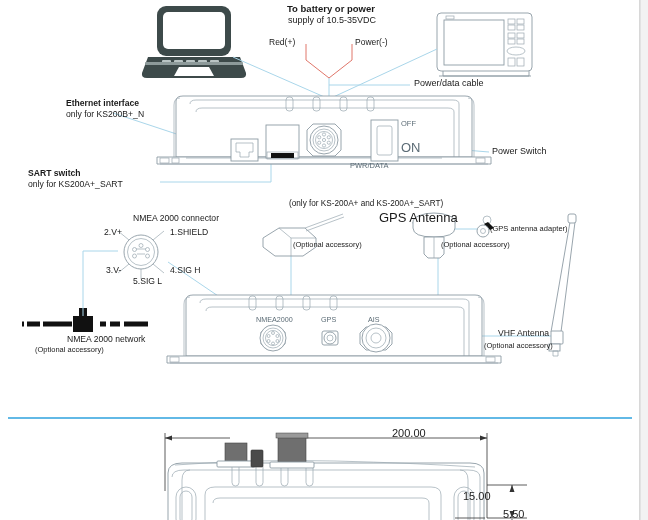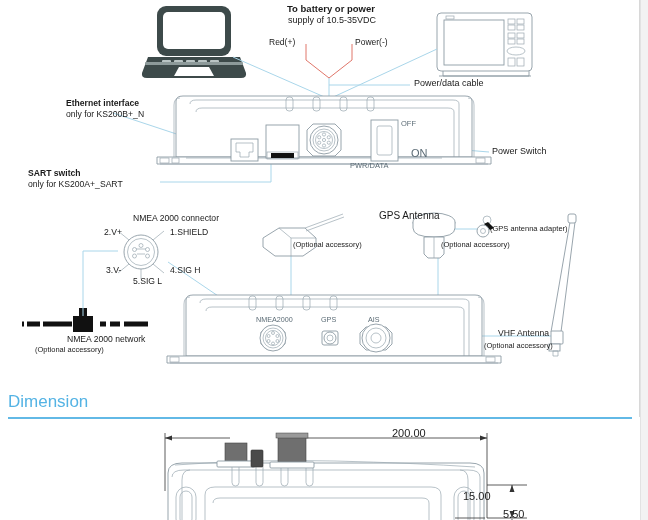--- a/index.html
+++ b/index.html
@@ -1,19 +1,19 @@
 <!DOCTYPE html>
 <html><head>
 <meta charset="utf-8">
 <style>
   html,body{margin:0;padding:0;background:#fff;}
   body{width:648px;height:520px;overflow:hidden;
        font-family:"Liberation Sans","DejaVu Sans",sans-serif;color:#1a1a1a;}
   #page{position:relative;width:648px;height:520px;background:#ffffff;overflow:hidden;}
-  #sheet{position:absolute;left:0;top:0;width:640px;height:417px;background:#fff;
+  #sheet{position:absolute;left:0;top:0;width:640px;height:520px;background:#fff;
          border-right:1px solid #d8d8d8;box-sizing:border-box;}
   .scrolledge{position:absolute;right:0;top:0;width:7px;height:520px;background:#f2f2f2;
               border-left:1px solid #e2e2e2;}
   .lbl{position:absolute;white-space:pre;line-height:1.22;}
   .b{font-weight:bold;}
   svg{position:absolute;left:0;top:0;overflow:visible;}
   .ln{stroke:#a9d6ea;stroke-width:1;fill:none;}
   .art{stroke:#8d9ba4;stroke-width:.9;fill:none;}
   .artf{stroke:#8d9ba4;stroke-width:.9;fill:#fff;}
   .thin{stroke:#9aa7b0;stroke-width:.7;fill:none;}
@@ -141,21 +141,21 @@
 <div class="lbl" style="left:288px;top:15px;font-size:9px;">supply of 10.5-35VDC</div>
 <div class="lbl" style="left:269px;top:37px;font-size:8.5px;">Red(+)</div>
 <div class="lbl" style="left:355px;top:37px;font-size:8.5px;">Power(-)</div>
 <div class="lbl" style="left:414px;top:78px;font-size:9px;">Power/data cable</div>
 <div class="lbl b" style="left:66px;top:98px;font-size:8.6px;">Ethernet interface</div>
 <div class="lbl" style="left:66px;top:109px;font-size:8.6px;">only for KS200B+_N</div>
 <div class="lbl b" style="left:28px;top:168px;font-size:8.6px;">SART switch</div>
 <div class="lbl" style="left:28px;top:179px;font-size:8.6px;">only for KS200A+_SART</div>
 <div class="lbl" style="left:311px;top:161px;font-size:7.5px;color:#5b6b75;padding-left:39px;">PWR/DATA</div>
 <div class="lbl" style="left:401px;top:119px;font-size:7.5px;color:#5b6b75;">OFF</div>
-<div class="lbl" style="left:401px;top:147px;font-size:11px;color:#5b6b75;margin-left:10px;">ON</div>
+<div class="lbl" style="left:401px;top:140px;font-size:13px;color:#5b6b75;">ON</div>
 <div class="lbl" style="left:492px;top:146px;font-size:9px;">Power Switch</div>
 
 <svg width="640" height="400" style="top:0;">
 
   <g>
     <circle cx="141" cy="252" r="17" class="artf"></circle>
     <circle cx="141" cy="252" r="13.5" class="thin"></circle>
     <g class="thin">
       <circle cx="141" cy="245.5" r="2"></circle>
             <circle cx="134.5" cy="249.5" r="2"></circle>
@@ -273,31 +273,31 @@
 </svg>
 
 <div class="lbl" style="left:109px;top:213px;font-size:8.6px;padding-left:24px;">NMEA 2000 connector</div>
 <div class="lbl" style="left:170px;top:227px;font-size:8.6px;">1.SHIELD</div>
 <div class="lbl" style="left:104px;top:227px;font-size:8.6px;">2.V+</div>
 <div class="lbl" style="left:106px;top:265px;font-size:8.6px;">3.V-</div>
 <div class="lbl" style="left:170px;top:265px;font-size:8.6px;">4.SIG H</div>
 <div class="lbl" style="left:133px;top:276px;font-size:8.6px;">5.SIG L</div>
 <div class="lbl" style="left:27px;top:334px;font-size:8.6px;padding-left:40px;">NMEA 2000 network</div>
 <div class="lbl" style="left:35px;top:345px;font-size:7.5px;">(Optional accessory)</div>
-<div class="lbl" style="left:331px;top:210px;font-size:10px;padding-left:48px;">GPS Antenna</div>
+<div class="lbl" style="left:289px;top:199px;font-size:8.2px;">(only for KS-200A+ and KS-200A+_SART)</div>
+<div class="lbl" style="left:331px;top:210px;font-size:13px;padding-left:48px;">GPS Antenna</div>
 <div class="lbl" style="left:293px;top:240px;font-size:7.5px;">(Optional accessory)</div>
 <div class="lbl" style="left:490px;top:224px;font-size:7.5px;text-align:center;">(GPS antenna adapter)</div>
 <div class="lbl" style="left:441px;top:240px;font-size:7.5px;">(Optional accessory)</div>
 <div class="lbl" style="left:256px;top:316px;font-size:7.2px;color:#5b6b75;">NMEA2000</div>
 <div class="lbl" style="left:321px;top:316px;font-size:7.2px;color:#5b6b75;">GPS</div>
 <div class="lbl" style="left:368px;top:316px;font-size:7.2px;color:#5b6b75;">AIS</div>
 <div class="lbl" style="left:498px;top:328px;font-size:8.6px;">VHF Antenna</div>
 <div class="lbl" style="left:484px;top:341px;font-size:7.5px;">(Optional accessory)</div>
 
-<div id="dimension-heading">Dimension</div>
 <div id="dimension-rule"></div>
 
 <svg width="640" height="120" style="top:425px;">
 
   <g class="dim">
     <path d="M165 8 v58"></path>
     <path d="M487 8 v85"></path>
     <path d="M165 13 h65"></path>
     <path d="M300 13 h187"></path>
     <path d="M165 13 l7 -2.5 v5 z" class="dimf" stroke="none"></path>

